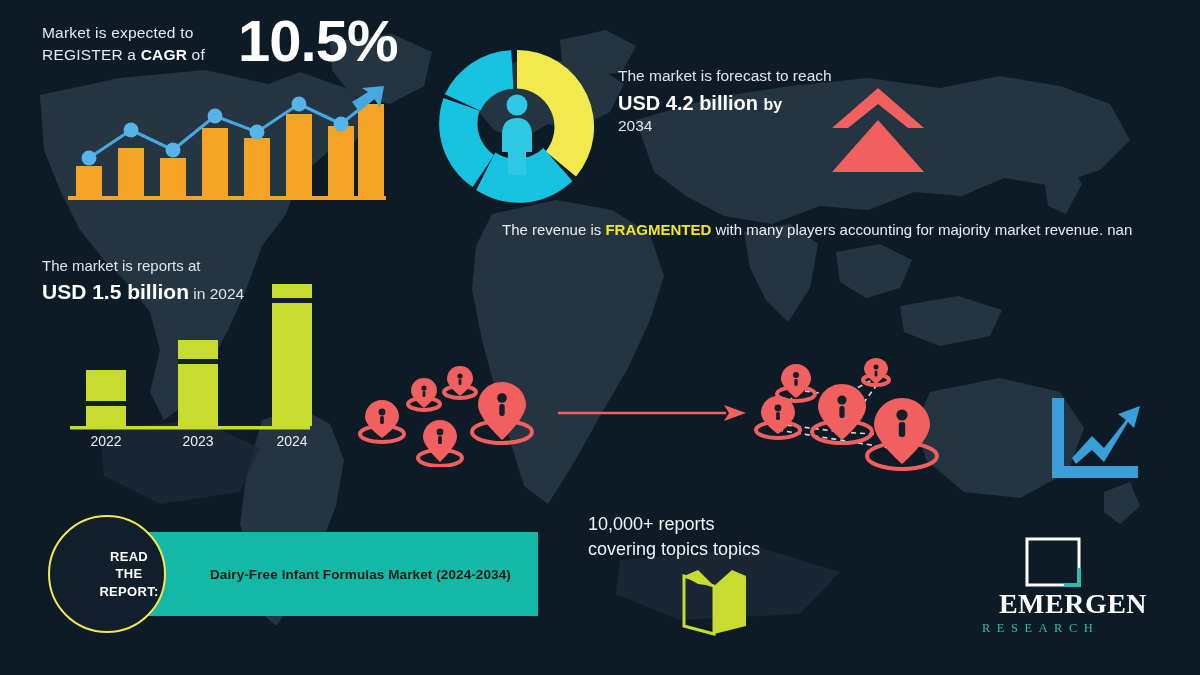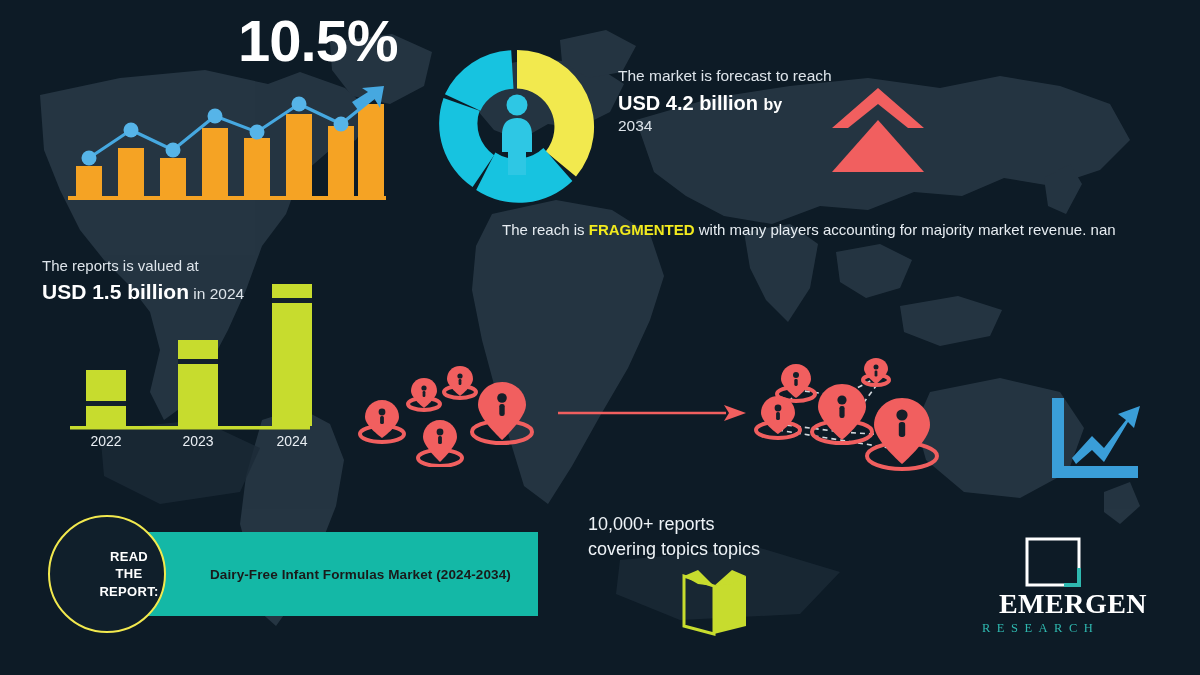--- a/index.html
+++ b/index.html
@@ -150,20 +150,24 @@
         <path d="M560,40 L606,30 L636,46 L622,72 L588,78 L562,62 Z"></path>
       </g>
       <g fill="#1c2a37" opacity="0.8">
         <path d="M100,430 L200,420 L260,448 L240,492 L160,504 L104,476 Z"></path>
         <path d="M620,560 L760,548 L840,572 L800,614 L680,620 L616,594 Z"></path>
       </g>
     </svg>
   </div>
 
   <div class="abs" id="cagr-block">
+    <div class="cagr-lead">
+      <span>Market is expected to</span><br>
+      <span>REGISTER a </span><b>CAGR</b><span> of</span>
+    </div>
     <div id="cagr-value">10.5%</div>
   </div>
 
   <div class="abs" id="orange-chart">
     <svg viewBox="0 0 330 126" aria-hidden="true">
 
       <g fill="#f5a324">
         <rect x="14" y="84" width="26" height="30"></rect>
         <rect x="56" y="66" width="26" height="48"></rect>
         <rect x="98" y="76" width="26" height="38"></rect>
@@ -221,25 +225,25 @@
   </div>
 
   <div class="abs" id="up-arrows">
     <svg viewBox="0 0 100 88" aria-hidden="true">
       <path d="M50,2 L96,42 L80,42 L50,18 L20,42 L4,42 Z" fill="#f15f5f"></path>
       <path d="M50,34 L96,86 L4,86 Z" fill="#f15f5f"></path>
     </svg>
   </div>
 
   <div class="abs" id="fragment-block">
-    <div class="frag-text"><span>The reach is </span><span class="frag-hl">FRAGMENTED</span><span> with many players accounting for majority market revenue. nan</span></div>
+    <div class="frag-text"><span>The revenue is </span><span class="frag-hl">FRAGMENTED</span><span> with many players accounting for majority market revenue. nan</span></div>
   </div>
 
   <div class="abs" id="valued-block">
-    <div class="valued-lead">The reports is valued at</div>
+    <div class="valued-lead">The market is reports at</div>
     <div class="valued-main">
       <span>USD 1.5 billion</span><span class="small"> in 2024</span>
     </div>
   </div>
 
   <div class="abs" id="green-chart">
     <svg viewBox="0 0 260 170" aria-hidden="true">
 
       <g fill="#c7dc2e">
         <rect x="26" y="94" width="40" height="56"></rect>

